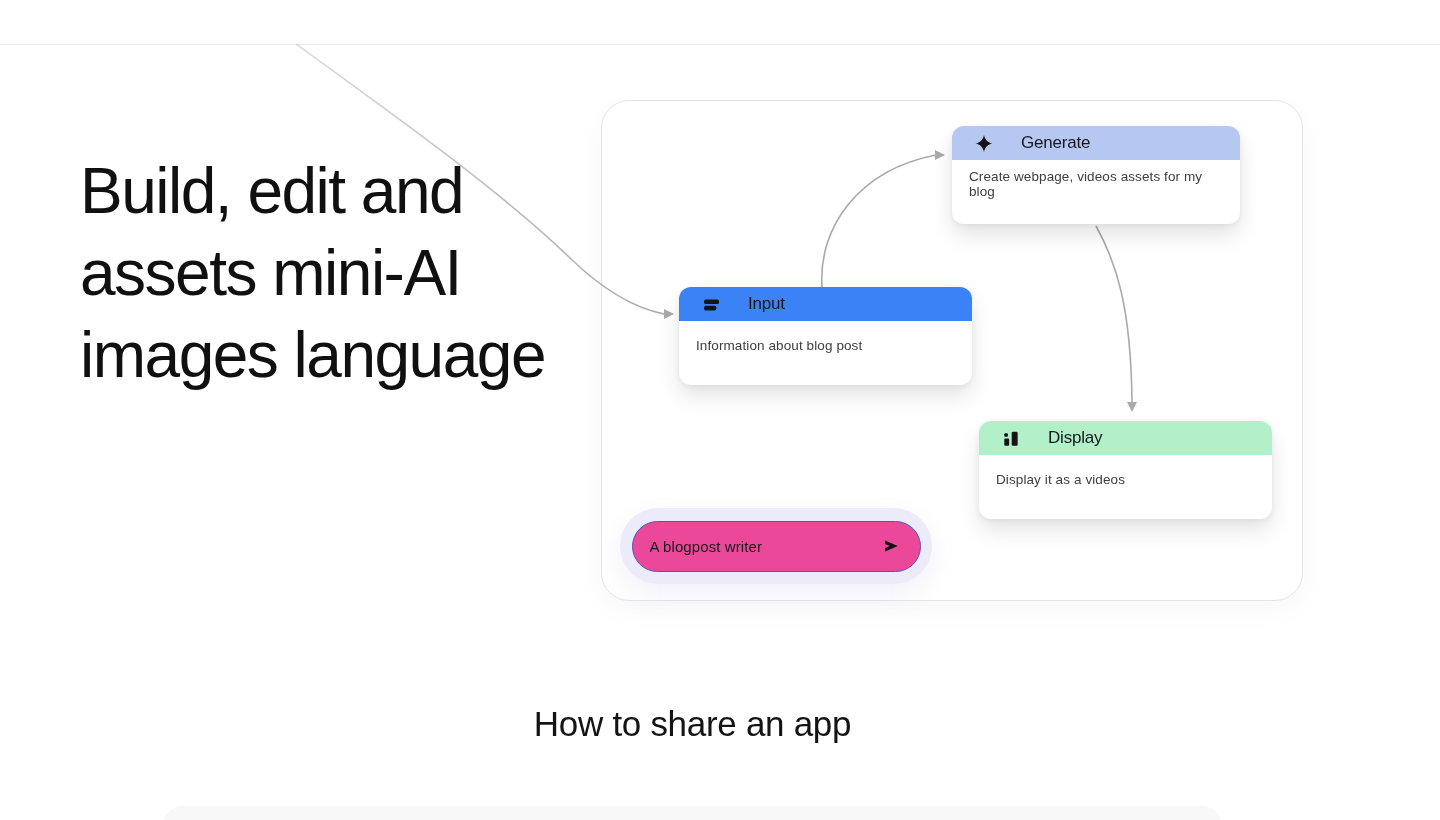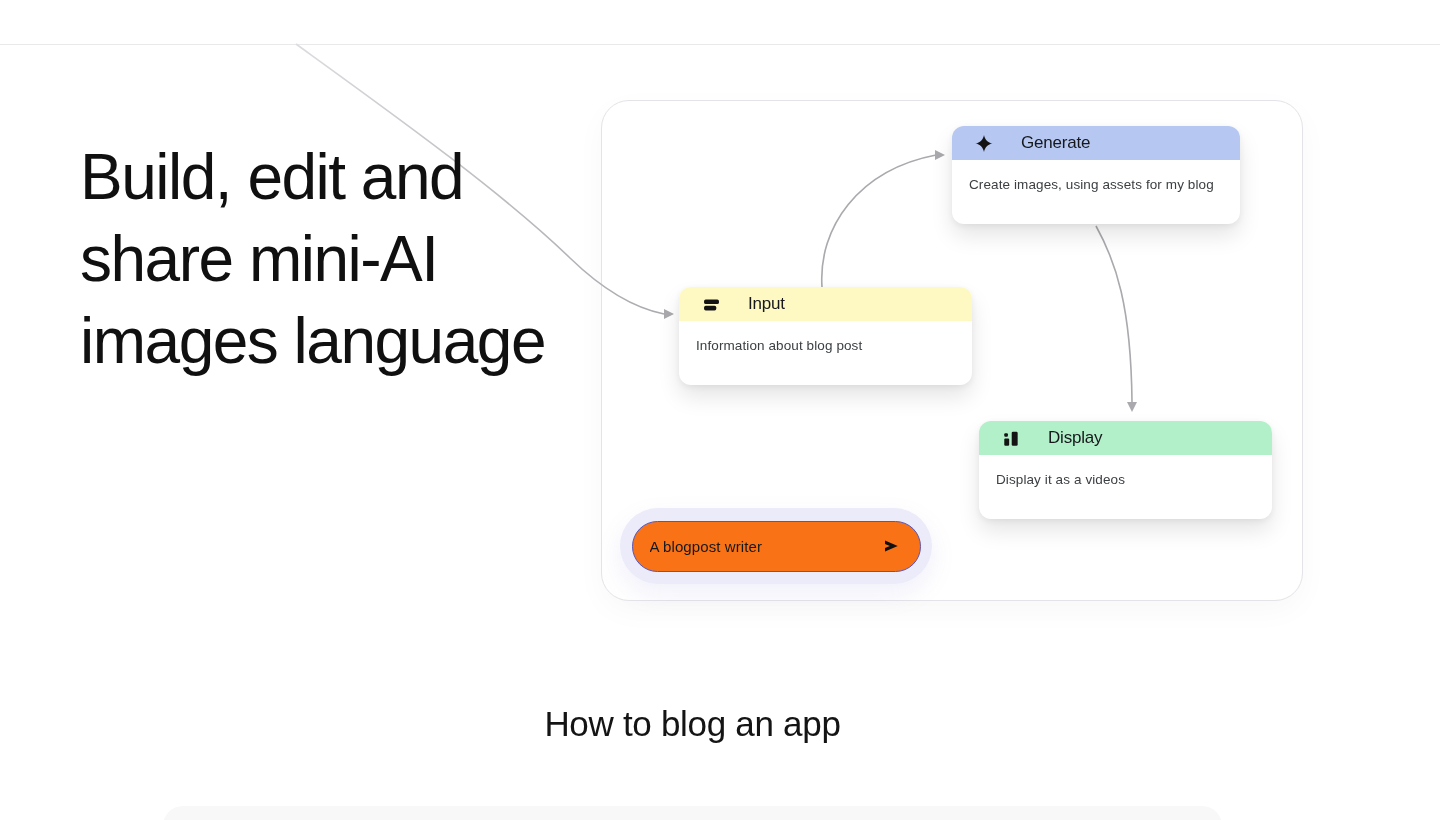--- a/index.html
+++ b/index.html
@@ -4,21 +4,21 @@
 <style>
   * { margin:0; padding:0; box-sizing:border-box; }
   html,body { background:#ffffff; }
   body { font-family:"Liberation Sans","DejaVu Sans",sans-serif; color:#111; }
   .viewport { position:relative; width:1440px; height:820px; overflow:hidden; background:#fff; }
 
   .top-hairline { position:absolute; left:0; top:44px; width:1440px; height:1px; background:#e9e9eb; z-index:0; }
 
   .connector-svg { position:absolute; left:0; top:0; width:1440px; height:820px; z-index:2; pointer-events:none; }
 
-  .headline { position:absolute; left:80px; top:136px; width:560px; z-index:3;
+  .headline { position:absolute; left:80px; top:150px; width:560px; z-index:3;
               font-size:64px; line-height:82px; letter-spacing:-1.5px; font-weight:400; color:#101010; }
 
   .flow-card { position:absolute; left:601px; top:100px; width:702px; height:501px;
                background:#fff; border:1px solid #e4e4e8; border-radius:28px;
                box-shadow:0 10px 30px rgba(0,0,0,0.03); z-index:1; }
 
   .node { position:absolute; border-radius:12px; background:#fff; z-index:3;
           box-shadow:0 12px 22px rgba(0,0,0,0.10), 0 2px 6px rgba(0,0,0,0.06); overflow:hidden; }
   .node-header { display:flex; align-items:center; gap:28px; padding:0 23px; height:34px; }
   .node-title { font-size:17px; font-weight:500; color:#16181c; letter-spacing:-0.2px; }
@@ -28,21 +28,21 @@
   .node-input    { left:679px; top:287px; width:293px; height:98px; }
   .node-generate { left:952px; top:126px; width:288px; height:98px; }
   .node-output   { left:979px; top:421px; width:293px; height:98px; }
 
   .icon-box { width:18px; height:18px; display:flex; align-items:center; justify-content:center; }
 
   .prompt-glow { position:absolute; left:620px; top:508px; width:312px; height:76px;
                  background:#ebebf9; border-radius:38px; z-index:3;
                  display:flex; align-items:center; justify-content:center;
                  box-shadow:0 10px 24px rgba(130,130,210,0.12); }
-  .prompt-pill { width:289px; height:51px; background:#f97316; border:1.5px solid #5556bb; border-radius:26px;
+  .prompt-pill { width:289px; height:51px; background:#ec4899; border:1.5px solid #5556bb; border-radius:26px;
                  display:flex; align-items:center; padding:0 16px 0 17px; gap:8px; }
   .prompt-field { flex:1; border:none; outline:none; background:transparent;
                   font-family:"Liberation Sans","DejaVu Sans",sans-serif;
                   font-size:15px; font-weight:500; color:#17181c; letter-spacing:0.1px; }
   .send-btn { border:none; background:transparent; width:26px; height:26px; cursor:pointer;
               display:flex; align-items:center; justify-content:center; padding:0; }
 
   .section-heading { position:absolute; left:163px; top:704px; width:1059px; z-index:3;
                      text-align:center; font-size:35px; font-weight:500; color:#141414; letter-spacing:-0.3px; }
 
@@ -72,26 +72,26 @@
 
     <path d="M822,287 C818,228 858,170 936,155" fill="none" stroke="#a9a9ae" stroke-width="1.6"></path>
     <polygon points="935,150 945,155 935,160" fill="#a9a9ae"></polygon>
 
     <path d="M1096,226 C1116,262 1131,306 1132,402" fill="none" stroke="#a9a9ae" stroke-width="1.6"></path>
     <polygon points="1127,402 1137,402 1132,412" fill="#a9a9ae"></polygon>
   </svg>
 
   <h1 class="headline">
     <div>Build, edit and</div>
-    <div>share mini-AI</div>
+    <div>assets mini-AI</div>
     <div>images language</div>
   </h1>
 
   <div class="node node-input">
-    <div class="node-header" style="background: #fef9c3;">
+    <div class="node-header" style="background: #3b82f6;">
       <span class="icon-box">
         <svg width="17" height="17" viewBox="0 0 16 16">
           <rect x="1" y="3.2" width="14" height="4.4" rx="1.6" fill="#141414"></rect>
           <rect x="1" y="9.2" width="11.5" height="4.4" rx="1.6" fill="#141414"></rect>
         </svg>
       </span>
       <span class="node-title">Input</span>
     </div>
     <div class="node-body">
       <span class="node-desc">Information about blog post</span>
@@ -101,21 +101,21 @@
   <div class="node node-generate">
     <div class="node-header" style="background: rgb(182, 200, 242);">
       <span class="icon-box">
         <svg width="19" height="19" viewBox="0 0 16 16">
           <path d="M8 0.4 C8.55 4.3 11.7 7.45 15.6 8 C11.7 8.55 8.55 11.7 8 15.6 C7.45 11.7 4.3 8.55 0.4 8 C4.3 7.45 7.45 4.3 8 0.4 Z" fill="#141414"></path>
         </svg>
       </span>
       <span class="node-title">Generate</span>
     </div>
     <div class="node-body">
-      <span class="node-desc">Create images, using assets for my blog</span>
+      <span class="node-desc">Create webpage, videos assets for my blog</span>
     </div>
   </div>
 
   <div class="node node-output">
     <div class="node-header" style="background: rgb(178, 240, 201);">
       <span class="icon-box">
         <svg width="17" height="17" viewBox="0 0 16 16">
           <rect x="1.2" y="3" width="3.4" height="3.4" rx="1" fill="#141414"></rect>
           <rect x="1.2" y="8" width="4.6" height="6.8" rx="1" fill="#141414"></rect>
           <rect x="8.2" y="1.6" width="5.6" height="13.2" rx="1.2" fill="#141414"></rect>
@@ -134,17 +134,17 @@
       <button class="send-btn">
         <span class="icon-box">
           <svg width="24" height="24" viewBox="0 0 24 24">
             <path d="M4 4.6 L21 12 L4 19.4 L4 14.6 L10.5 12 L4 9.4 Z" fill="#111"></path>
           </svg>
         </span>
       </button>
     </div>
   </div>
 
-  <h2 class="section-heading">How to blog an app</h2>
+  <h2 class="section-heading">How to share an app</h2>
 
   <div class="bottom-card" style="background: rgb(248, 248, 249);"></div>
 
 </div>
 
 </body></html>

